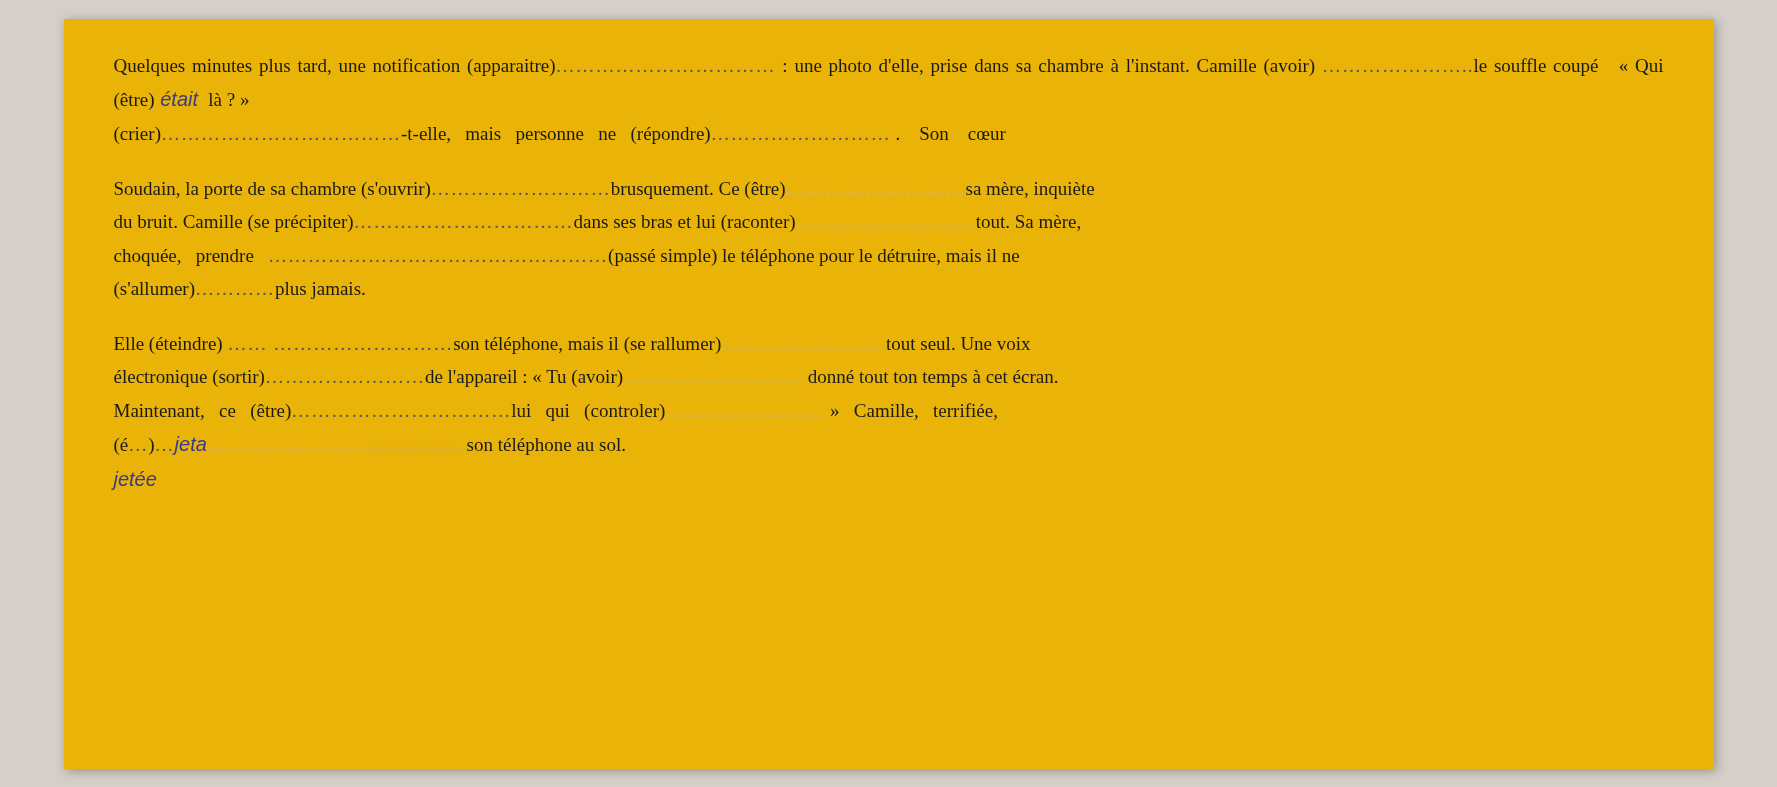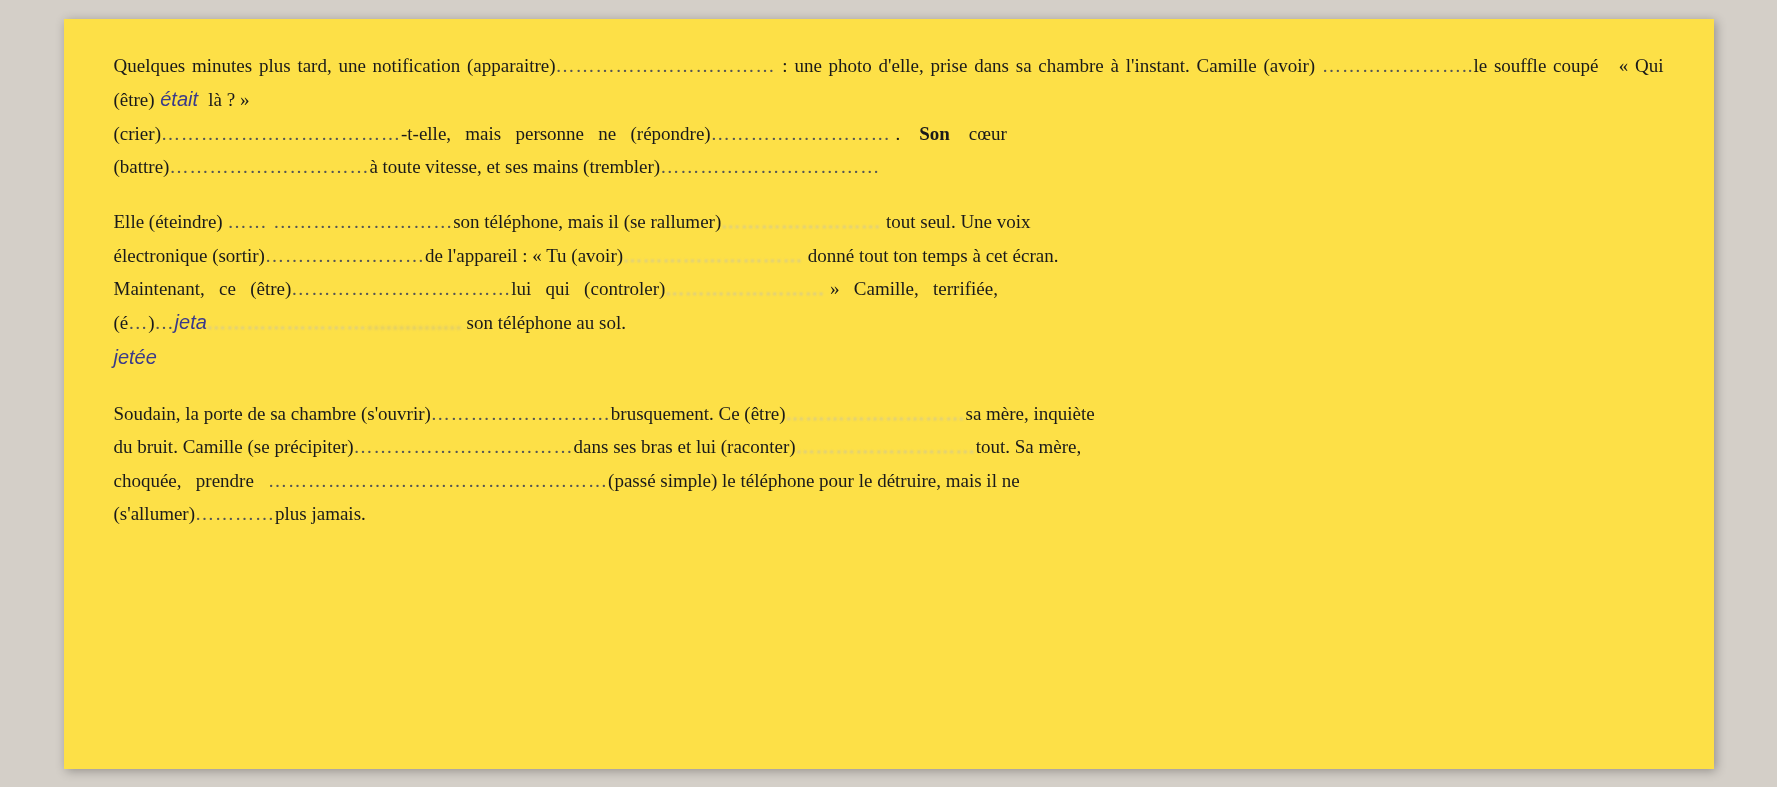--- a/index.html
+++ b/index.html
@@ -15,21 +15,21 @@
       font-family: 'Times New Roman', Times, serif;
       overflow: hidden;
       display: flex;
       align-items: center;
       justify-content: center;
     }
 
     .page-container {
       width: 1650px;
       height: 750px;
-      background-color: #fde047;
+      background-color: #eab308;
       padding: 30px 50px 30px 50px;
       position: relative;
       box-shadow: 2px 2px 10px rgba(0,0,0,0.3);
     }
 
     .text-block {
       font-size: 19px;
       line-height: 1.75;
       color: #1a1a1a;
       text-align: justify;
@@ -63,37 +63,36 @@
     }
   </style>
 </head>
 <body>
 
 <div class="page-container">
   <div class="text-block">
 
     <div class="paragraph">
       <span>Quelques minutes plus tard, une notification (apparaitre)<span class="dots">……………………………</span> : une photo d'elle, prise dans sa chambre à l'instant. Camille (avoir) <span class="dots">…………………..</span>le souffle coupé &nbsp; « Qui (être)<span class="handwritten">&nbsp;était&nbsp;</span> là&nbsp;? »</span><br>
-      <span>(crier)<span class="dots">………………………………</span>-t-elle, &nbsp; mais &nbsp; personne &nbsp; ne &nbsp; (répondre)<span class="dots">………………………</span> . &nbsp;&nbsp; <span style="font-weight:bold;">Son</span> &nbsp;&nbsp; cœur</span><br>
-      <span>(battre)<span class="dots">…………………………</span>à toute vitesse, et ses mains (trembler)<span class="dots">……………………………</span></span>
+      <span>(crier)<span class="dots">………………………………</span>-t-elle, &nbsp; mais &nbsp; personne &nbsp; ne &nbsp; (répondre)<span class="dots">………………………</span> . &nbsp;&nbsp; <span style="font-weight:normal;">Son</span> &nbsp;&nbsp; cœur</span><br>
+    </div>
+
+    <div class="paragraph">
+      <span>Soudain, la porte de sa chambre (s'ouvrir)<span class="dots">………………………</span>brusquement. Ce (être)<span class="dots semi-blurred">………………………</span>sa mère, inquiète</span><br>
+      <span>du bruit. Camille (se précipiter)<span class="dots">……………………………</span>dans ses bras et lui (raconter)<span class="dots semi-blurred">………………………</span>tout. Sa mère,</span><br>
+      <span>choquée, &nbsp; prendre &nbsp; <span class="dots">……………………………………………</span>(passé simple) le téléphone pour le détruire, mais il ne</span><br>
+      <span>(s'allumer)<span class="dots">…………</span>plus jamais.</span>
     </div>
 
     <div class="paragraph">
       <span>Elle (éteindre) <span class="dots">…… ………………………</span>son téléphone, mais il (se rallumer)<span class="dots semi-blurred">……………………</span> tout seul. Une voix</span><br>
       <span>électronique (sortir)<span class="dots">……………………</span>de l'appareil : « Tu (avoir)<span class="dots semi-blurred">………………………</span> donné tout ton temps à cet écran.</span><br>
       <span>Maintenant, &nbsp; ce &nbsp; (être)<span class="dots">……………………………</span>lui &nbsp; qui &nbsp; (controler)<span class="dots semi-blurred">……………………</span> » &nbsp; Camille, &nbsp; terrifiée,</span><br>
       <span>(é<span class="dots">…</span>)<span class="dots">…</span><span class="handwritten">jeta</span><span class="dots semi-blurred">……………………</span><span class="blurred">……………</span> son téléphone au sol.</span><br>
       <span class="handwritten">jetée</span>
     </div>
 
     <div class="paragraph">
-      <span>Soudain, la porte de sa chambre (s'ouvrir)<span class="dots">………………………</span>brusquement. Ce (être)<span class="dots semi-blurred">………………………</span>sa mère, inquiète</span><br>
-      <span>du bruit. Camille (se précipiter)<span class="dots">……………………………</span>dans ses bras et lui (raconter)<span class="dots semi-blurred">………………………</span>tout. Sa mère,</span><br>
-      <span>choquée, &nbsp; prendre &nbsp; <span class="dots">……………………………………………</span>(passé simple) le téléphone pour le détruire, mais il ne</span><br>
-      <span>(s'allumer)<span class="dots">…………</span>plus jamais.</span>
-    </div>
-
-    <div class="paragraph">
       <br>
     </div>
 
   </div>
 </div>
 
 </body></html>

